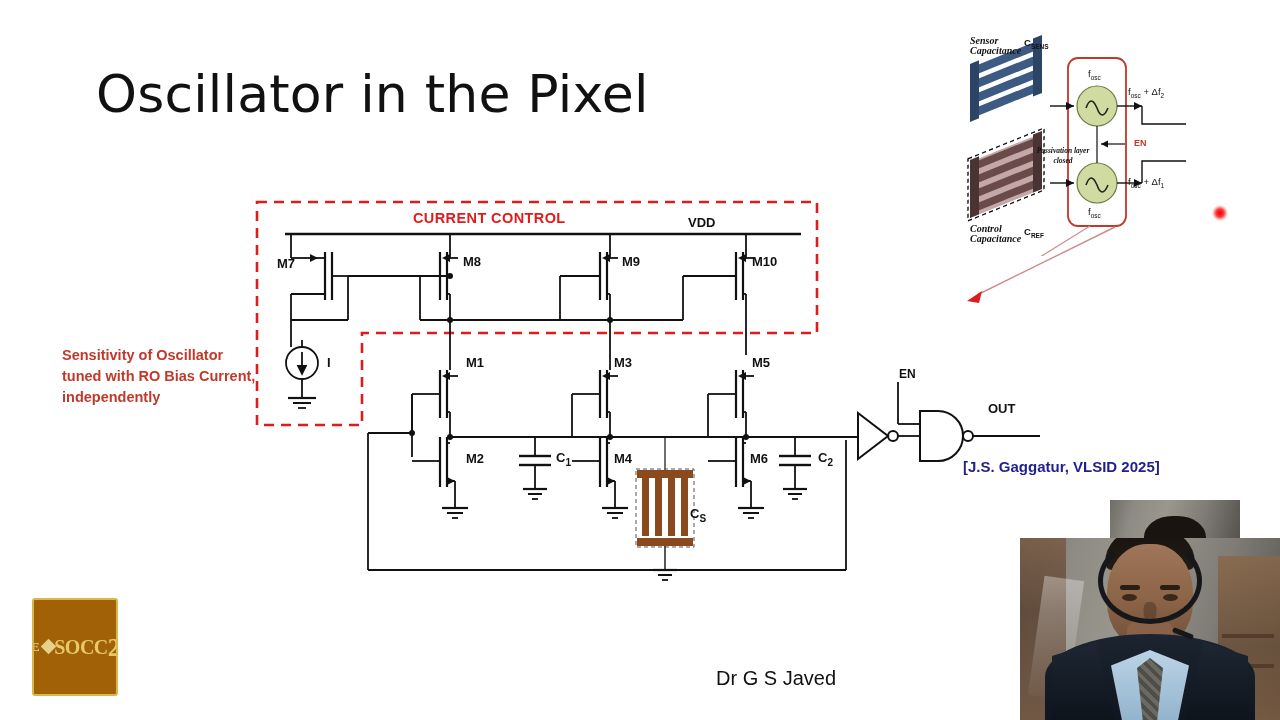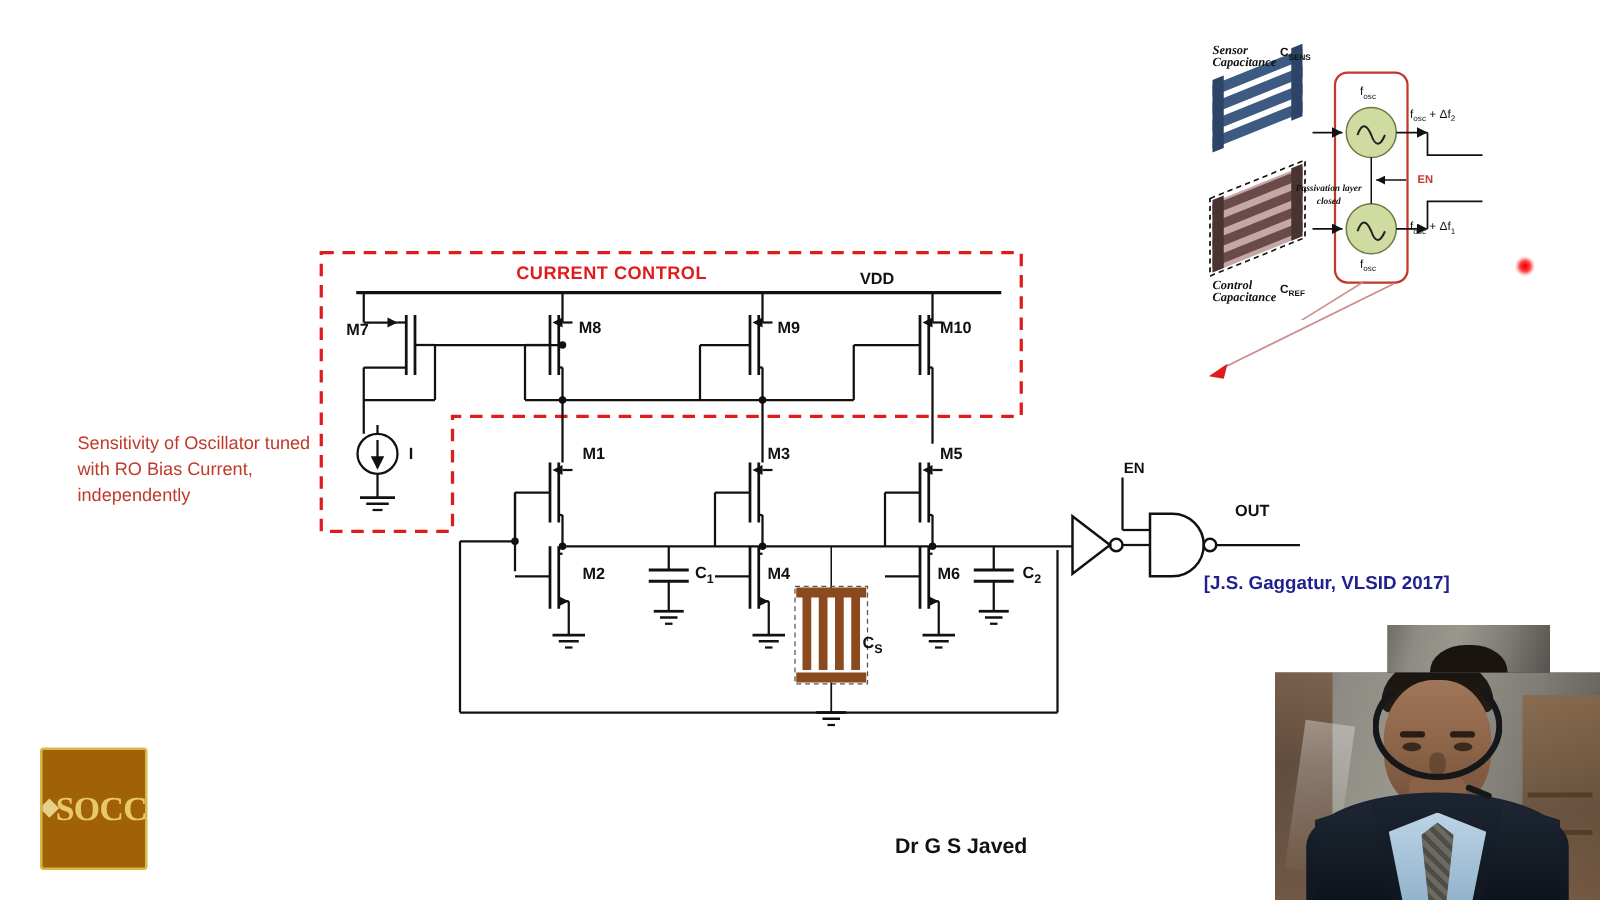--- a/index.html
+++ b/index.html
@@ -16,38 +16,38 @@
   .title{
     position:absolute;left:96px;top:64px;
     font-size:52px;font-weight:400;color:#111;
     font-family:"DejaVu Sans", sans-serif;
     letter-spacing:0.2px;white-space:nowrap;
   }
 
   
   .note{
     position:absolute;left:62px;top:345px;width:195px;
-    color:#c0392b;font-size:14.5px;font-weight:400;line-height:21px;
+    color:#c0392b;font-size:14.5px;font-weight:700;line-height:21px;
     font-family:"Liberation Sans", sans-serif;
   }
 
   
   .citation{
     position:absolute;left:963px;top:458px;
     color:#1f1f8f;font-size:15px;font-weight:700;white-space:nowrap;
   }
 
   
   .footer-red{
     position:absolute;left:381px;top:667px;
     color:#e01b1b;font-size:17px;font-weight:700;white-space:nowrap;
   }
   .footer-black{
     position:absolute;left:716px;top:667px;
-    color:#111;font-size:17px;font-weight:700;white-space:nowrap;
+    color:#111;font-size:20px;font-weight:400;white-space:nowrap;
   }
 
   
   .logo{
     position:absolute;left:32px;top:598px;width:86px;height:98px;
     background:#a16207;border:2px solid #d8b84a;border-radius:3px;
     box-sizing:border-box;
     display:flex;flex-direction:row;align-items:center;justify-content:center;
     overflow:hidden;
   }
@@ -56,21 +56,21 @@
     color:#e8d08a;font-size:13px;font-weight:700;letter-spacing:0.5px;
     font-family:"Liberation Serif", serif;
   }
   .logo-mark{
     width:10px;height:10px;background:#e8d08a;border-radius:2px 6px 2px 6px;
   }
   .logo-dia{
     width:11px;height:11px;background:#e8d08a;transform:rotate(45deg);
   }
   .logo-socc{
-    color:#e8c96a;font-size:27px;font-weight:700;line-height:24px;
+    color:#e8c96a;font-size:20px;font-weight:700;line-height:24px;
     font-family:"Liberation Serif", serif;letter-spacing:-0.5px;
   }
   .logo-year{
     color:#e8c96a;font-size:25px;font-weight:700;line-height:25px;
     font-family:"Liberation Serif", serif;letter-spacing:-0.5px;
   }
 
   
   .laser{
     position:absolute;left:1212px;top:205px;width:16px;height:16px;
@@ -152,24 +152,25 @@
   .circuit{position:absolute;left:0;top:0;width:1280px;height:720px;pointer-events:none;}
   .lbl{font-family:"Liberation Sans", sans-serif;font-weight:700;font-size:13px;fill:#111;}
   .lbl-sm{font-family:"Liberation Sans", sans-serif;font-weight:700;font-size:12px;fill:#111;}
   .lbl-red{font-family:"Liberation Sans", sans-serif;font-weight:700;font-size:14.5px;fill:#e01b1b;letter-spacing:.4px;}
 </style>
 </head>
 <body>
 
 <div class="slide">
 
+  <div class="title">Oscillator in the Pixel</div>
 
   <div class="note">Sensitivity of Oscillator tuned with RO Bias Current, independently</div>
 
-  <div class="citation">[J.S. Gaggatur, VLSID 2017]</div>
+  <div class="citation">[J.S. Gaggatur, VLSID 2025]</div>
 
   <div class="footer-black">Dr G S Javed</div>
 
   <div class="logo">
     <div class="logo-row">
       <span class="logo-mark"></span>
       <span class="logo-ieee">IEEE</span>
       <span class="logo-dia"></span>
     </div>
     <div class="logo-socc">SOCC</div>

